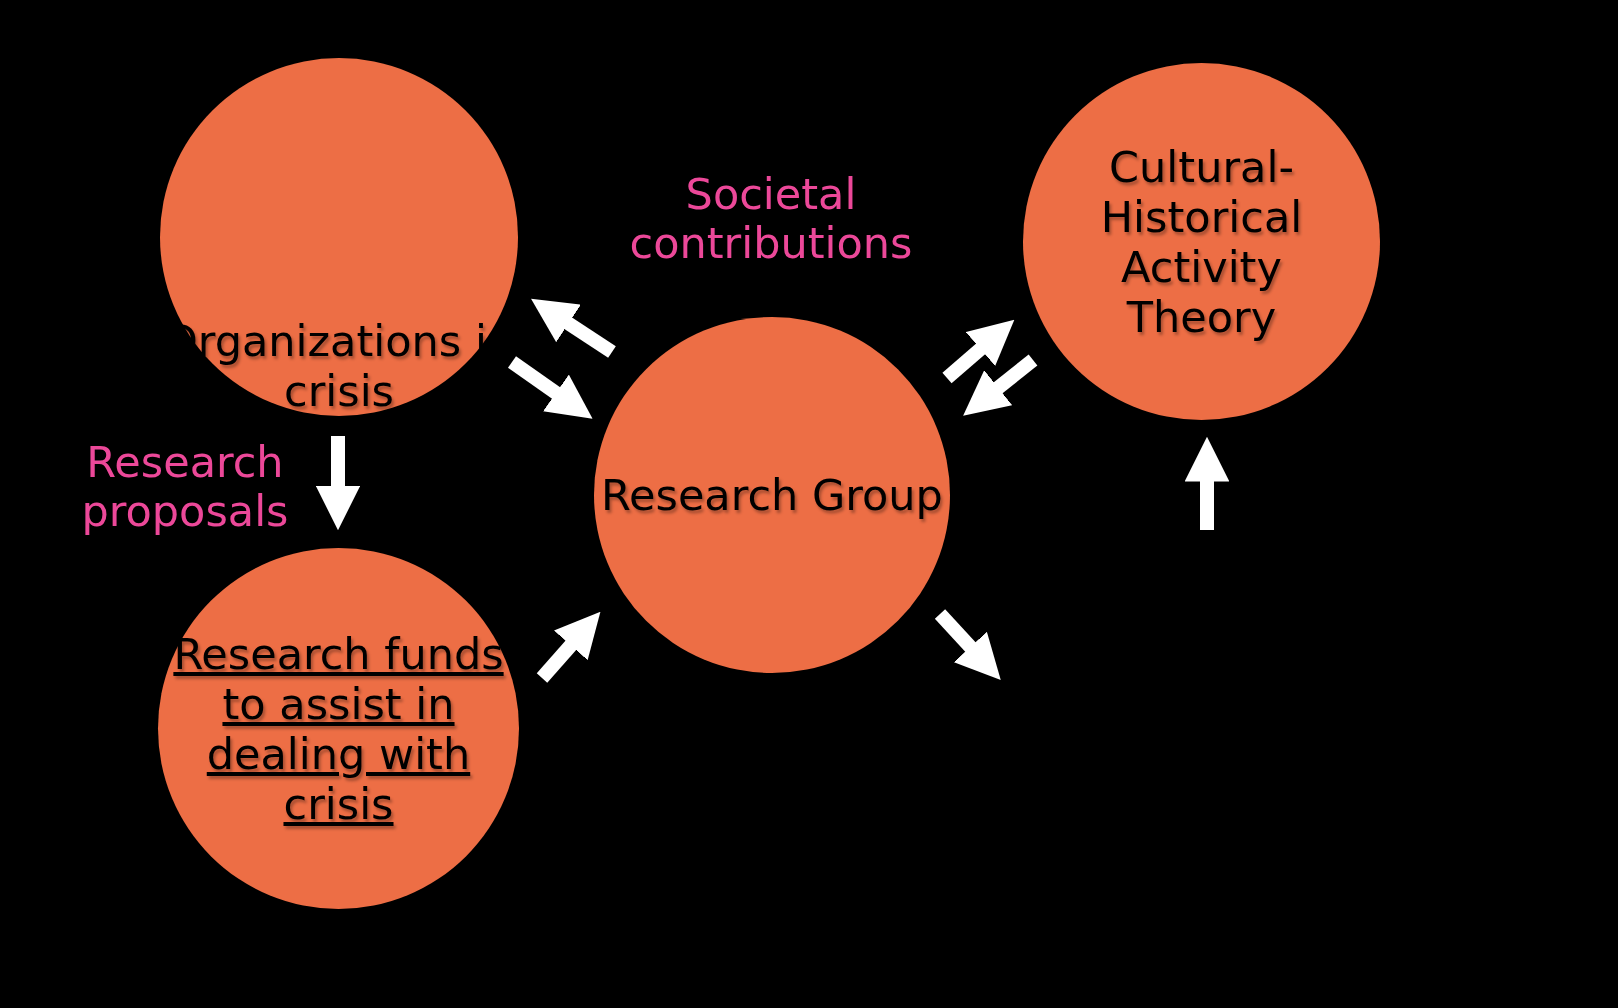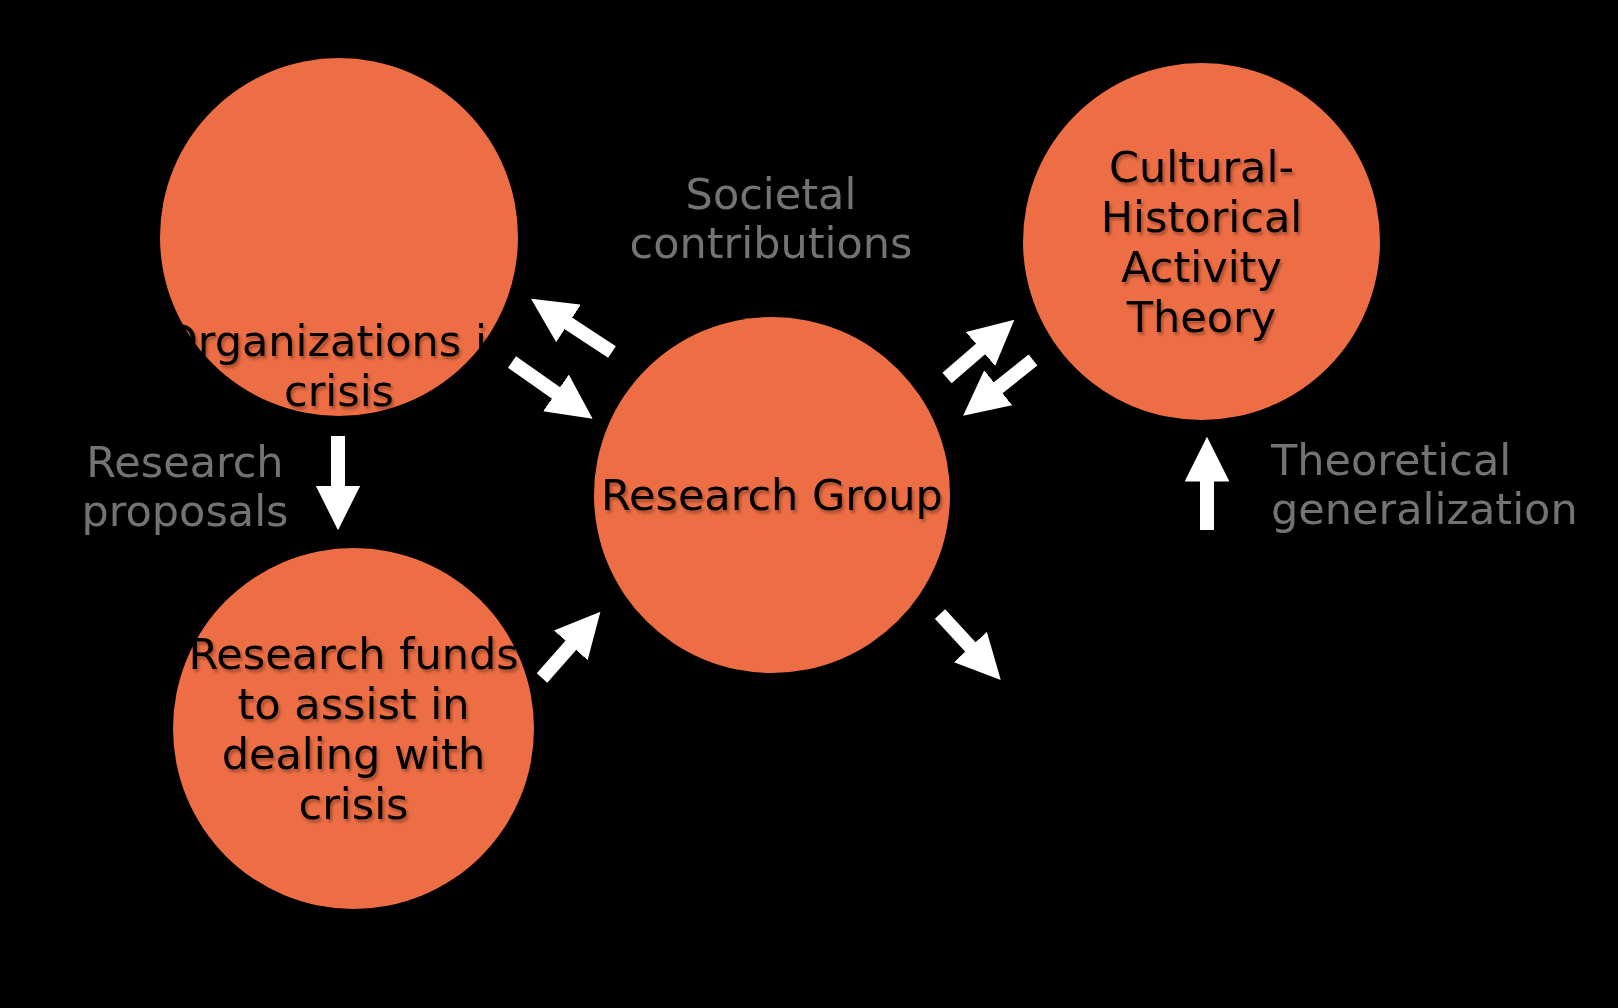--- a/index.html
+++ b/index.html
@@ -34,38 +34,38 @@
     width: 100%;
     text-align: center;
     color: #000000;
     font-size: 43px;
     line-height: 50px;
     white-space: pre-line;
     text-shadow: 2px 3px 3px rgba(0,0,0,0.30);
   }
   .flow-label {
     position: absolute;
-    color: #737373;
+    color: #ec4899;
     font-size: 43px;
     line-height: 49px;
     white-space: pre-line;
     text-shadow: 2px 2px 4px rgba(0,0,0,0.6);
   }
   .flow-label.centered {
     transform: translateX(-50%);
     text-align: center;
   }
   .flow-label.left-aligned {
     text-align: left;
   }
   
   .node-top-left     { left: 160px;  top: 58px;  width: 358px; height: 358px; align-items: flex-end; }
   .node-center       { left: 594px;  top: 317px; width: 356px; height: 356px; }
   .node-top-right    { left: 1023px; top: 63px;  width: 357px; height: 357px; align-items: center; }
-  .node-bottom-left  { left: 173px;  top: 548px; width: 361px; height: 361px; }
+  .node-bottom-left  { left: 158px;  top: 548px; width: 361px; height: 361px; text-decoration: underline; }
   .node-bottom-right { left: 1022px; top: 549px; width: 361px; height: 361px; }
   
   .label-societal       { left: 771px;  top: 170px; }
   .label-proposals      { left: 185px;  top: 438px; }
   .label-generalization { left: 1271px; top: 436px; }
   .arrow-line {
     stroke: #FFFFFF;
     stroke-width: 14;
   }
 </style>
@@ -112,16 +112,14 @@
 crisis</span>
   </div>
 
 
   <div class="flow-label centered label-societal">Societal
 contributions</div>
 
   <div class="flow-label centered label-proposals">Research
 proposals</div>
 
-  <div class="flow-label left-aligned label-generalization">Theoretical
-generalization</div>
 
 </div>
 
 </body></html>

